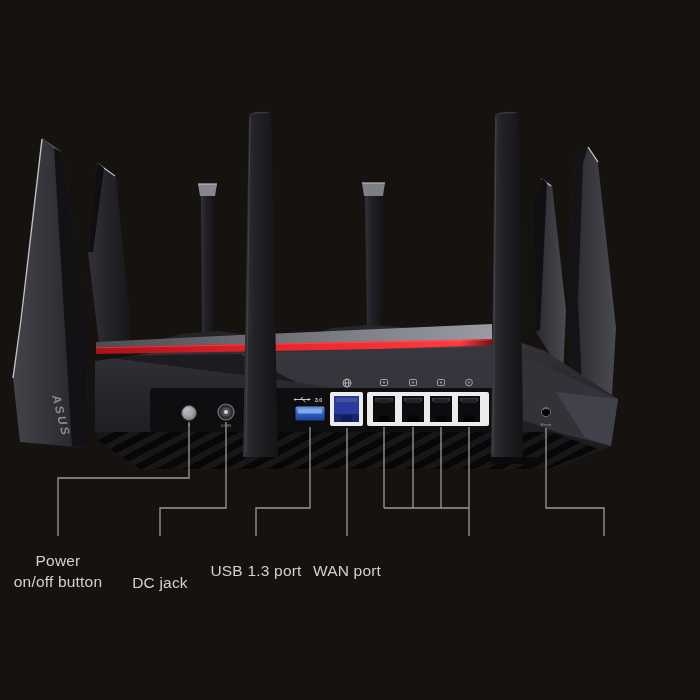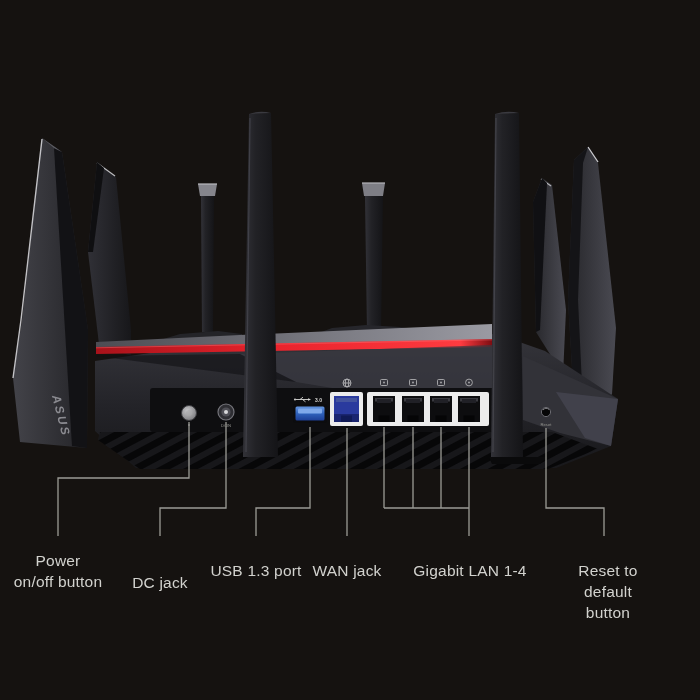--- a/index.html
+++ b/index.html
@@ -223,16 +223,14 @@
     <path d="M347,428 V536"></path>
     <path d="M384,427 V508 M413,427 V508 M441,427 V508 M384,508 H469 M469,427 V536"></path>
     <path d="M546,428 V508 H604 V536"></path>
   </g>
 </svg>
 
   <div class="callout-label" style="left:58px;top:550px;">Power
 on/off button</div>
   <div class="callout-label" style="left:160px;top:572px;">DC jack</div>
   <div class="callout-label" style="left:256px;top:560px;">USB 1.3 port</div>
-  <div class="callout-label" style="left:347px;top:560px;">WAN jack</div>
-  <div class="callout-label" style="left:470px;top:560px;">Gigabit LAN 1-4</div>
-  <div class="callout-label" style="left:608px;top:560px;">Reset to default button</div>
+  <div class="callout-label" style="left:347px;top:560px;">WAN port</div>
 </div>
 
 </body></html>

